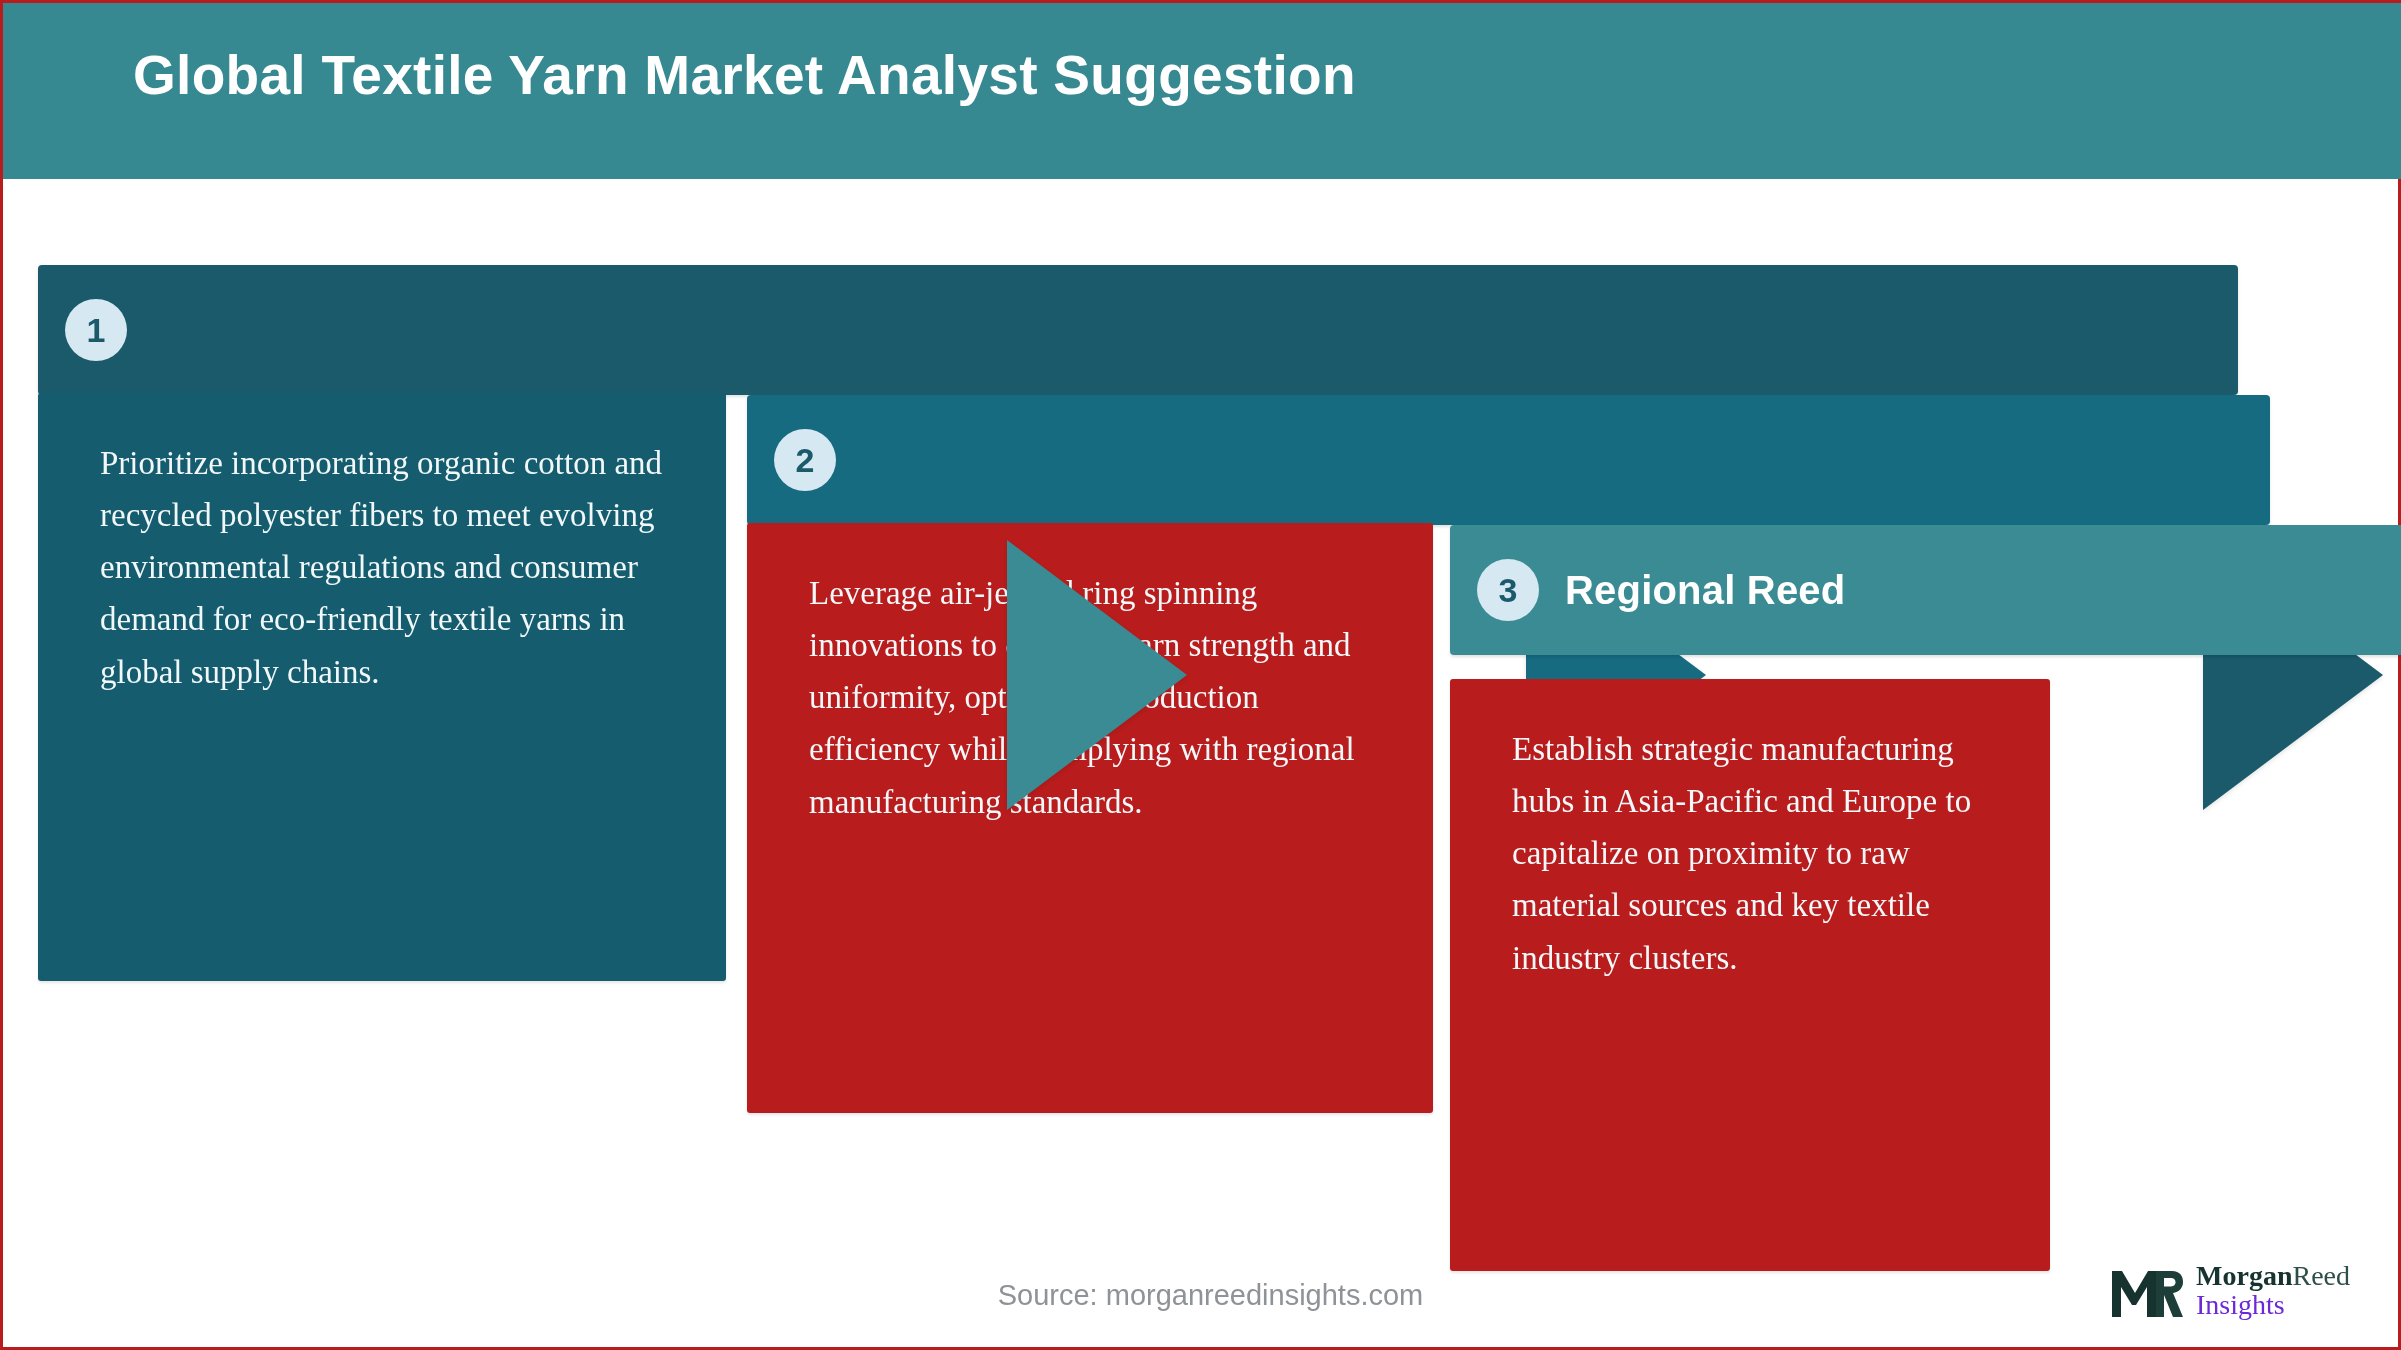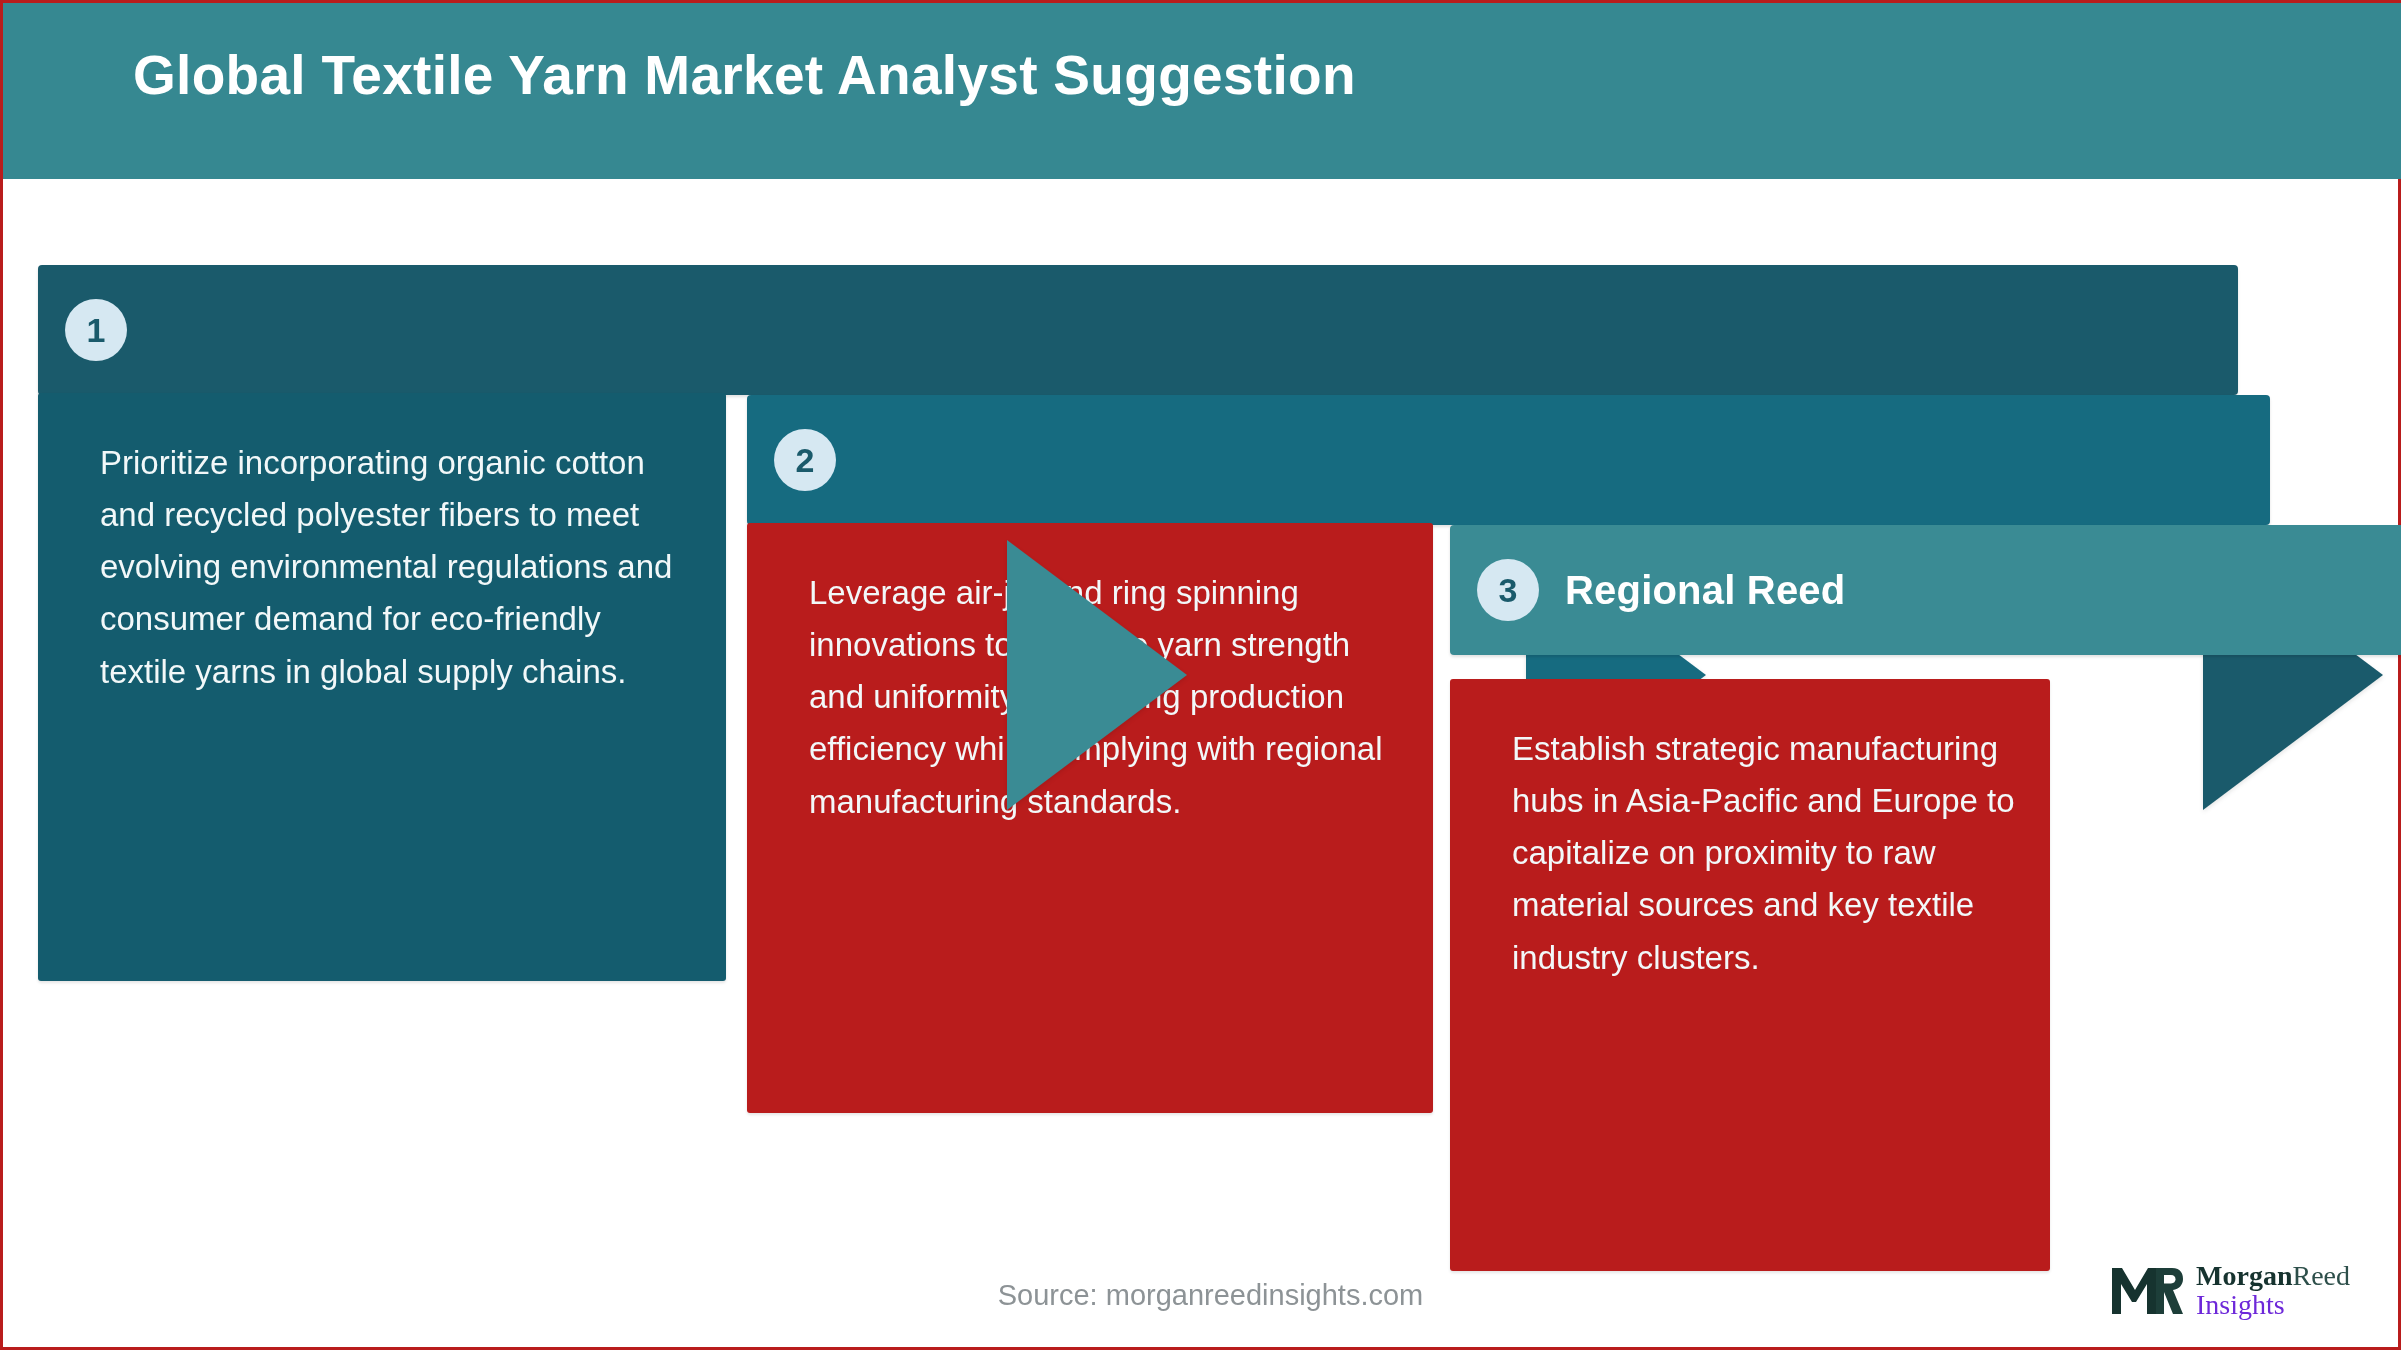--- a/index.html
+++ b/index.html
@@ -96,20 +96,21 @@
     letter-spacing: 0.2px;
   }
 
   
   .body-panel {
     position: absolute;
     box-sizing: border-box;
     border-radius: 3px;
     box-shadow: 0 2px 3px rgba(0,0,0,0.10);
     padding: 44px 35px 30px 62px;
+    font-family: Liberation Serif, serif;
   }
   .body-text {
     font-size: 33px;
     line-height: 1.58;
     color: #f2f8f9;
     margin: 0;
   }
 
   
   #bar1 { left: 35px; top: 262px; width: 2200px; }
@@ -161,21 +162,21 @@
     text-align: center;
     font-size: 29px;
     color: #8d9396;
     padding-left: 20px;
   }
   #logo {
     position: absolute;
     right: 48px;
     top: 1258px;
     display: flex;
-    align-items: center;
+    align-items: flex-end;
     gap: 12px;
   }
   #logo-mark {
     width: 74px;
     height: 52px;
     flex: 0 0 auto;
   }
   #logo-text { line-height: 1.04; }
   .logo-line1 {
     font-family: "Liberation Serif", serif;

